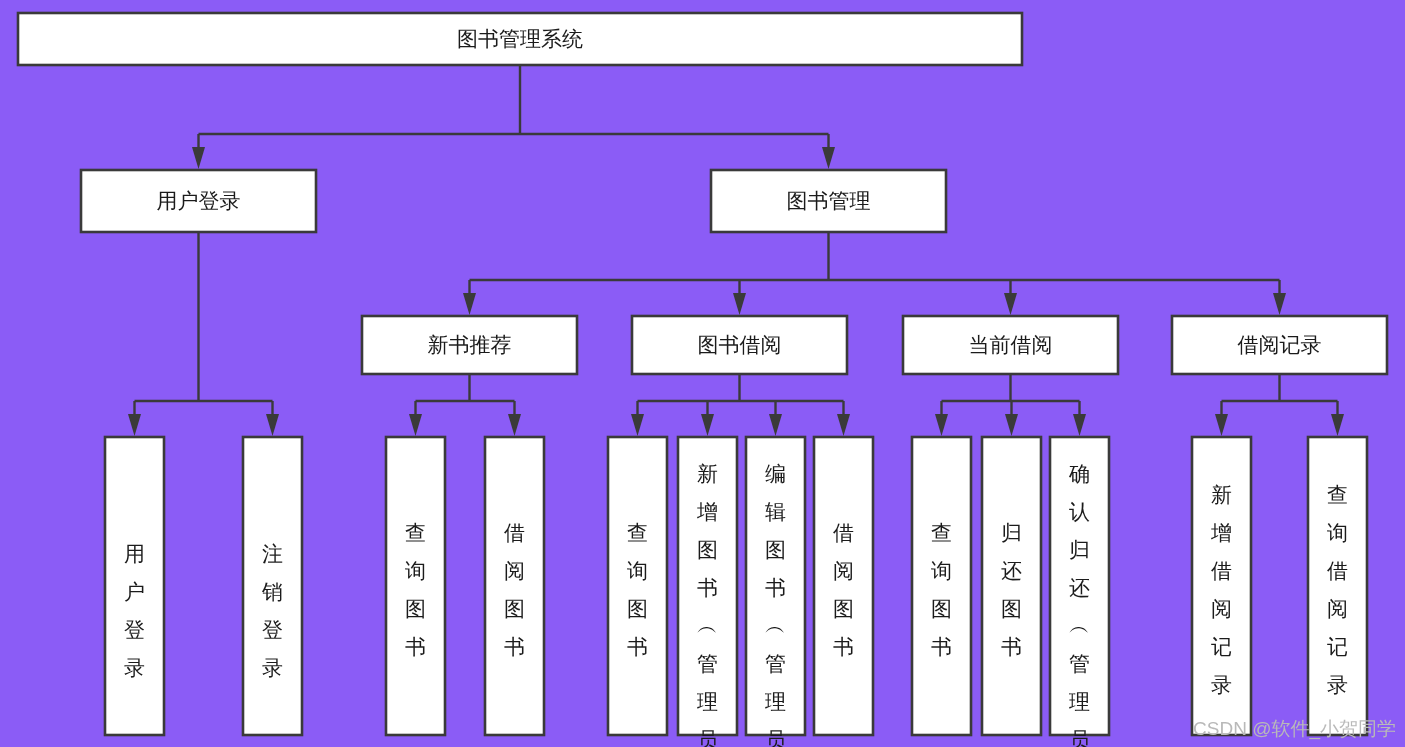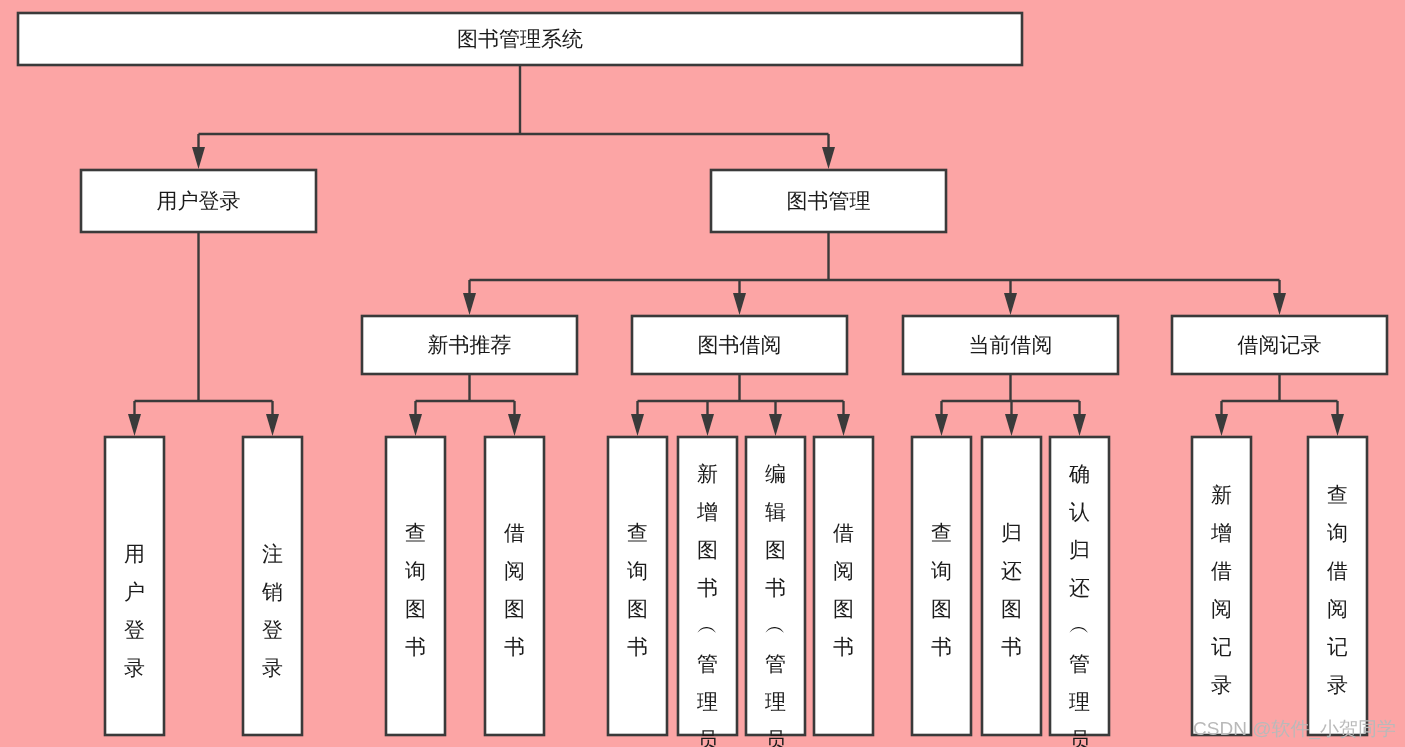--- a/index.html
+++ b/index.html
@@ -7,21 +7,21 @@
     padding: 0;
     background: #ffffff;
   }
   body {
     font-family: "Liberation Sans", "DejaVu Sans", sans-serif;
   }
   #diagram-root {
     position: relative;
     width: 1405px;
     height: 747px;
-    background: #fca5a5;
+    background: #8b5cf6;
     overflow: hidden;
   }
   svg.flow-svg {
     position: absolute;
     left: 0;
     top: 0;
     width: 1405px;
     height: 747px;
     display: block;
   }

